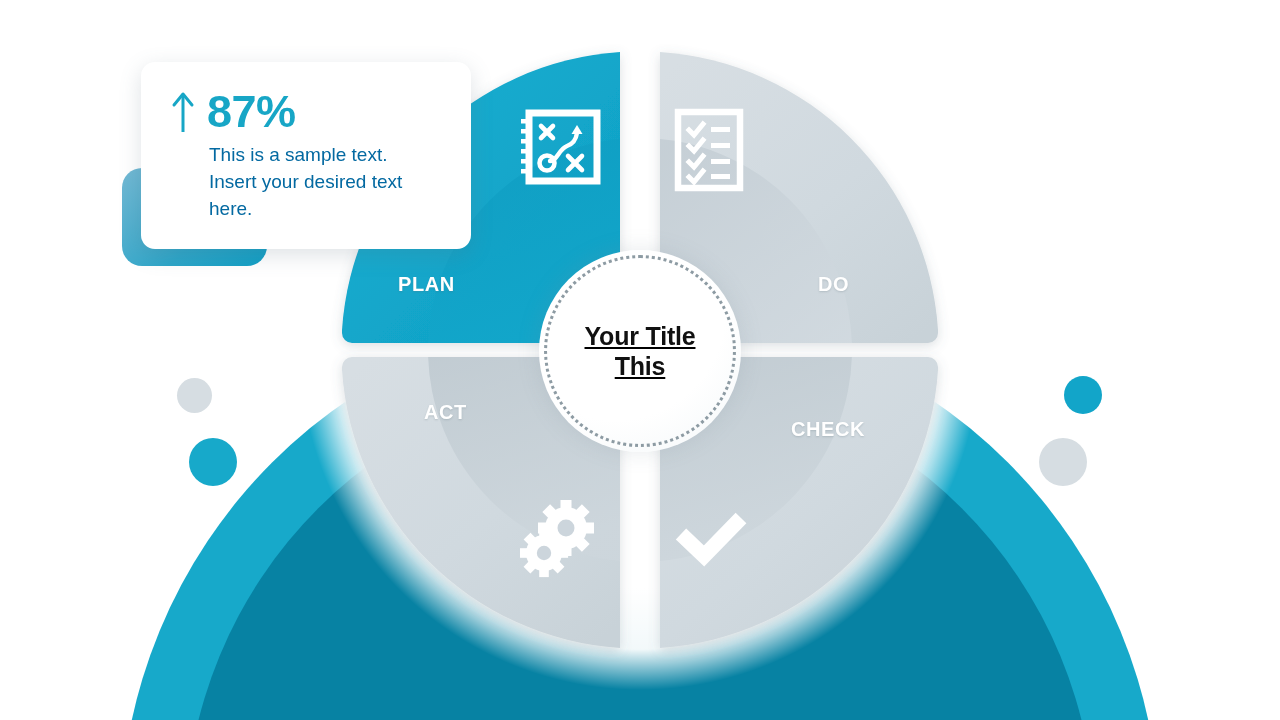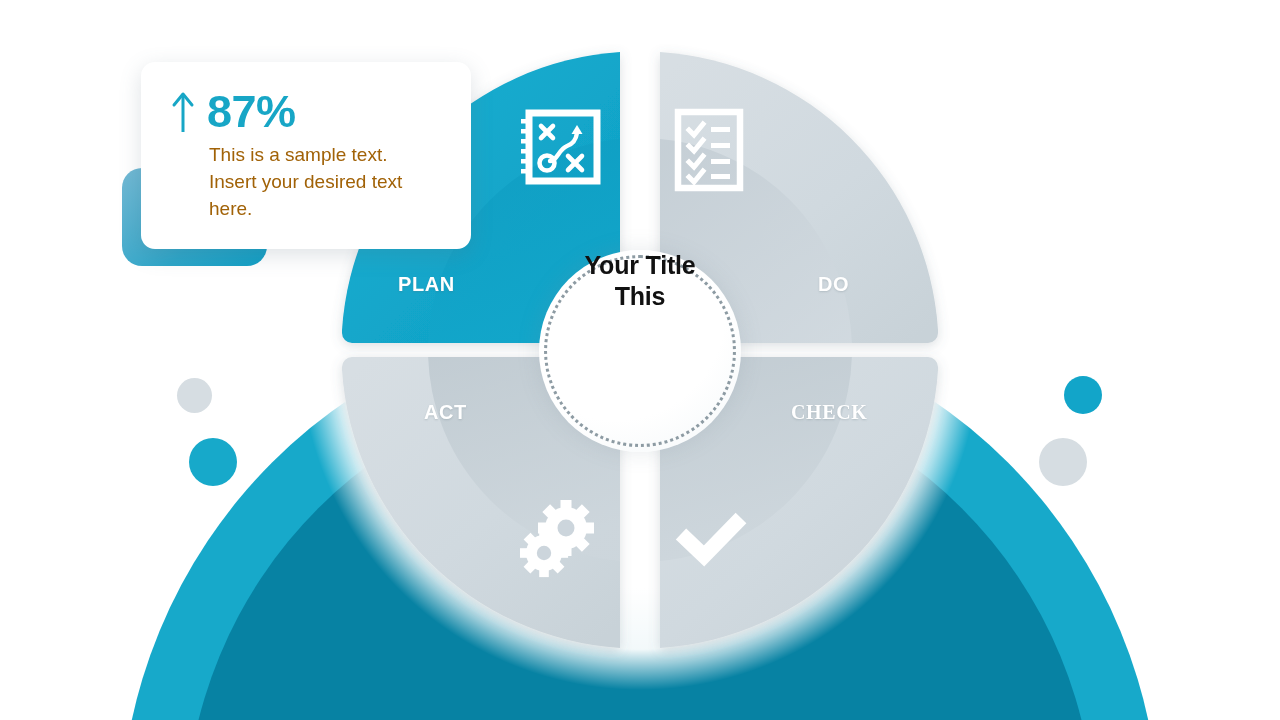--- a/index.html
+++ b/index.html
@@ -51,35 +51,36 @@
     color: #ffffff;
     font-weight: bold;
     font-size: 20px;
     letter-spacing: 0.6px;
     white-space: nowrap;
     text-shadow: 0 1px 2px rgba(90,110,120,0.25);
   }
   .label-plan  { left: 398px; top: 273px; text-align: center; }
   .label-do    { left: 818px; top: 273px; }
   .label-act   { left: 424px; top: 401px; }
-  .label-check { left: 791px; top: 401px; font-family: Liberation Serif, serif; }
+  .label-check { left: 791px; top: 418px; }
 
   
   .hub {
     position: absolute;
     left: 539px;
     top: 250px;
     width: 202px;
     height: 202px;
     border-radius: 50%;
     background: radial-gradient(circle at 38% 30%, #ffffff 0%, #ffffff 58%, #f2f6f8 100%);
     box-shadow: 0 0 22px rgba(120,140,150,0.18);
     display: flex;
-    align-items: flex-start;
+    align-items: center;
     justify-content: center;
+    text-decoration: underline;
   }
   .hub-ring {
     position: absolute;
     left: 5px;
     top: 5px;
     right: 5px;
     bottom: 5px;
     border-radius: 50%;
     border: 3px dotted #8d9ba3;
   }
@@ -127,21 +128,21 @@
   }
   .kpi-value {
     color: #17a6c6;
     font-size: 45px;
     font-weight: bold;
     line-height: 1;
     letter-spacing: -0.5px;
   }
   .callout-text {
     margin: 8px 0 0 38px;
-    color: #a16207;
+    color: #0369a1;
     font-size: 19px;
     line-height: 1.42;
     max-width: 225px;
   }
 </style>
 </head>
 <body>
 
 <div id="slide">
 

